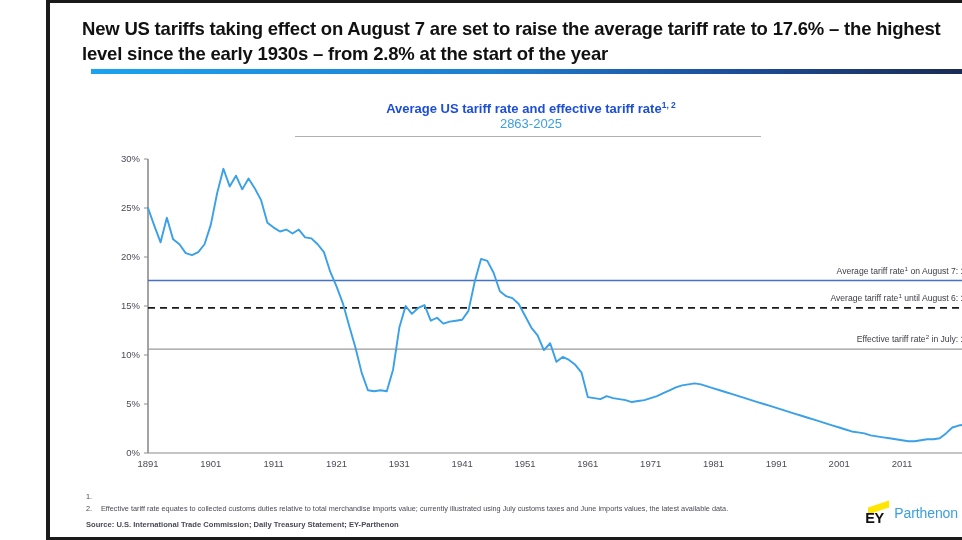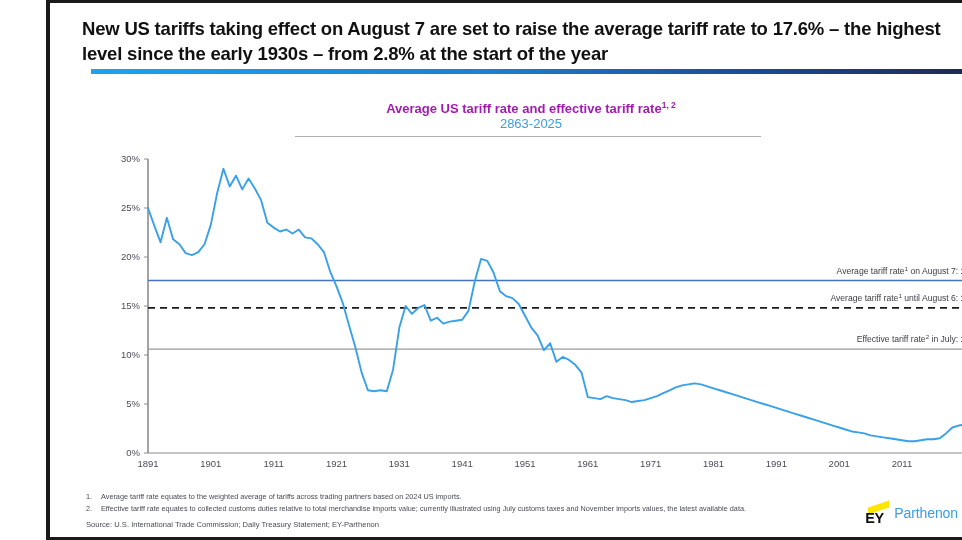--- a/index.html
+++ b/index.html
@@ -34,21 +34,21 @@
     left: 41px; top: 66px; width: 881px; height: 5px;
     background: linear-gradient(to right, #1aa3f0 0%, #1e7fd0 45%, #1c4f9c 72%, #1b2a52 100%);
   }
   
   #chart-title {
     position: absolute;
     left: 181px; top: 96px; width: 600px;
     text-align: center;
     font-size: 13px;
     font-weight: bold;
-    color: #a21caf;
+    color: #1d4ed8;
     line-height: 1.45;
   }
   #chart-title sup { font-size: 8.5px; font-weight: bold; }
   #chart-subtitle {
     position: absolute;
     left: 181px; top: 113px; width: 600px;
     text-align: center;
     font-size: 13px;
     font-weight: normal;
     color: #3a9ee0;
@@ -87,20 +87,21 @@
     color: #4a4a58;
     line-height: 1.62;
   }
   #footnotes .fn-row { display: flex; }
   #footnotes .fn-num { width: 15px; flex: 0 0 15px; }
   #source-line {
     position: absolute;
     left: 36px; top: 517px;
     font-size: 7.6px;
     color: #4a4a58;
+    font-weight: bold;
   }
   
   #logo {
     position: absolute;
     right: 46px; bottom: 12px;
     display: flex; align-items: flex-end; gap: 3px; justify-content: space-between;
   }
   #logo-mark { position: relative; width: 26px; height: 22px; }
   #logo-swoosh {
     position: absolute; left: 3px; top: 1px;
@@ -182,25 +183,24 @@
           <text x="875" y="147.96" text-anchor="end" class="ann-text"><tspan>Average tariff rate</tspan><tspan dy="-3" class="ann-sup">1</tspan><tspan dy="3"> until August 6: </tspan><tspan class="ann-val">14.8%</tspan></text>
           <text x="875" y="189.12" text-anchor="end" class="ann-text"><tspan>Effective tariff rate</tspan><tspan dy="-3" class="ann-sup">2</tspan><tspan dy="3"> in July: </tspan><tspan class="ann-val">10.6%</tspan></text>
         </g>
       <path id="series-path" fill="none" stroke="#3aa0e8" stroke-width="1.9" stroke-linejoin="round" stroke-linecap="round" d="M38.00 55.00 L44.28 72.64 L50.57 89.30 L56.85 64.80 L63.13 86.36 L69.42 91.26 L75.70 100.08 L81.99 102.04 L88.27 99.10 L94.55 91.26 L100.84 71.66 L107.12 40.30 L113.40 15.80 L119.69 33.44 L125.97 22.66 L132.25 36.38 L138.54 25.60 L144.82 35.40 L151.10 47.16 L157.39 69.70 L163.67 74.60 L169.96 78.52 L176.24 76.56 L182.52 80.48 L188.81 76.56 L195.09 84.40 L201.37 85.38 L207.66 91.26 L213.94 99.10 L220.22 118.70 L226.51 133.40 L232.79 150.06 L239.07 172.60 L245.36 194.16 L251.64 219.64 L257.93 237.28 L264.21 238.26 L270.49 237.28 L276.78 238.26 L283.06 216.70 L289.34 174.56 L295.63 153.00 L301.91 160.84 L308.19 154.96 L314.48 152.02 L320.76 167.70 L327.04 164.76 L333.33 170.64 L339.61 168.68 L345.90 167.70 L352.18 166.72 L358.46 157.90 L364.75 128.50 L371.03 105.96 L377.31 107.92 L383.60 119.68 L389.88 138.30 L396.16 143.20 L402.45 145.16 L408.73 151.04 L415.01 162.80 L421.30 174.56 L427.58 182.40 L433.87 197.10 L440.15 190.24 L446.43 208.86 L452.72 203.96 L459.00 206.90 L465.28 211.80 L471.57 219.64 L477.85 244.14 L484.13 245.12 L490.42 246.10 L496.70 243.16 L502.99 245.12 L509.27 246.10 L515.55 247.08 L521.84 249.04 L528.12 248.06 L534.40 247.08 L540.69 245.12 L546.97 243.16 L553.25 240.22 L559.54 237.28 L565.82 234.34 L572.10 232.38 L578.39 231.40 L584.67 230.42 L590.96 231.40 L597.24 233.36 L603.52 235.32 L609.81 237.28 L616.09 239.24 L622.37 241.20 L628.66 243.16 L634.94 245.12 L641.22 247.08 L647.51 249.04 L653.79 251.00 L660.07 252.96 L666.36 254.92 L672.64 256.88 L678.93 258.84 L685.21 260.80 L691.49 262.76 L697.78 264.72 L704.06 266.68 L710.34 268.64 L716.63 270.60 L722.91 272.56 L729.19 274.52 L735.48 276.48 L741.76 278.44 L748.04 279.42 L754.33 280.40 L760.61 282.36 L766.90 283.34 L773.18 284.32 L779.46 285.30 L785.75 286.28 L792.03 287.26 L798.31 288.24 L804.60 288.24 L810.88 287.26 L817.16 286.28 L823.45 286.28 L829.73 285.30 L836.01 280.40 L842.30 274.52 L848.58 272.56 L854.87 271.58 L861.15 271.58 L867.43 271.58 L873.72 272.56 L880.00 272.56 L883.14 272.56"></path>
     </svg>
   </div>
 
   <div id="footnotes">
     <div class="fn-row">
       <span class="fn-num">1.</span>
-      <span>Average tariff rate equates to the weighted average of tariffs across trading partners based on 2024 US imports.</span>
     </div>
     <div class="fn-row">
       <span class="fn-num">2.</span>
-      <span>Effective tariff rate equates to collected customs duties relative to total merchandise imports value; currently illustrated using July customs taxes and November imports values, the latest available data.</span>
+      <span>Effective tariff rate equates to collected customs duties relative to total merchandise imports value; currently illustrated using July customs taxes and June imports values, the latest available data.</span>
     </div>
   </div>
   <div id="source-line">Source: U.S. International Trade Commission; Daily Treasury Statement; EY-Parthenon</div>
 
   <div id="logo">
     <div id="logo-mark">
       <div id="logo-swoosh"></div>
       <div id="logo-ey">EY</div>
     </div>
     <div id="logo-parthenon">Parthenon</div>

